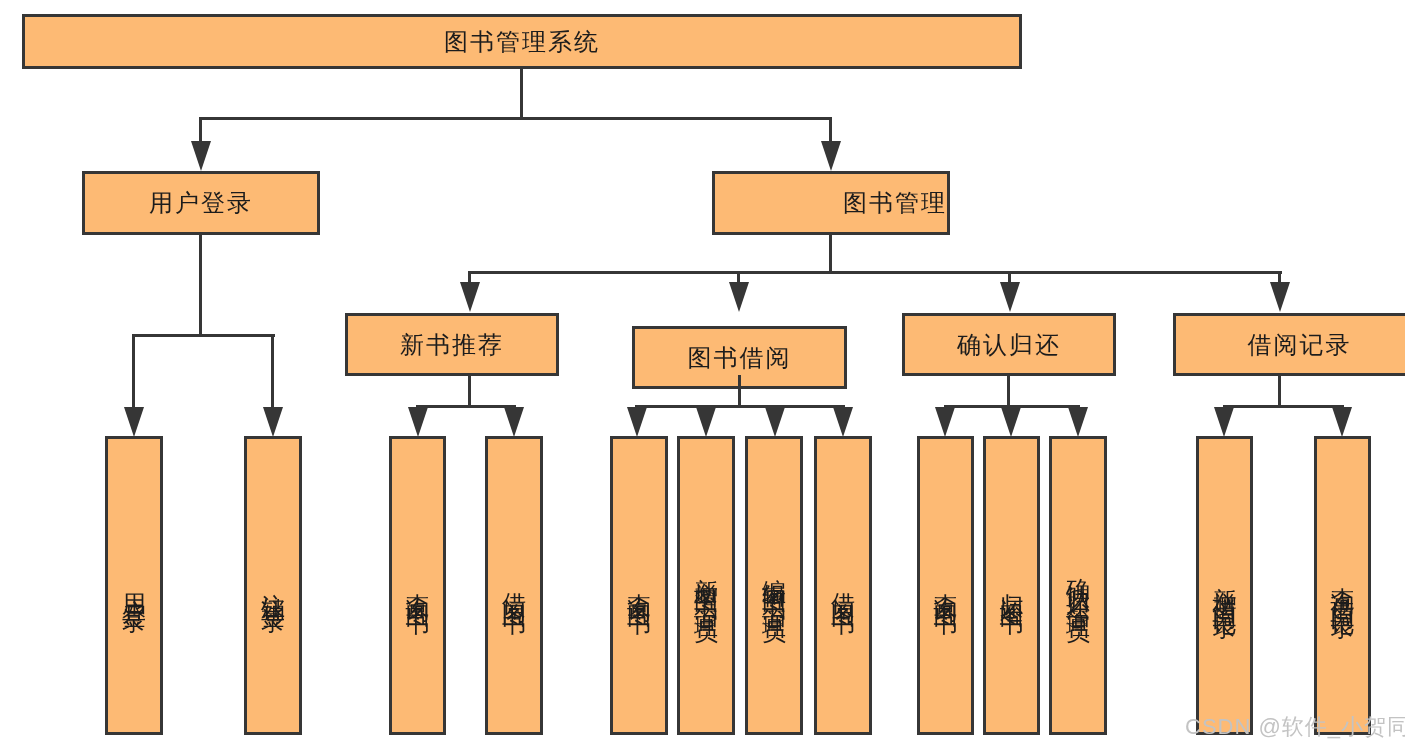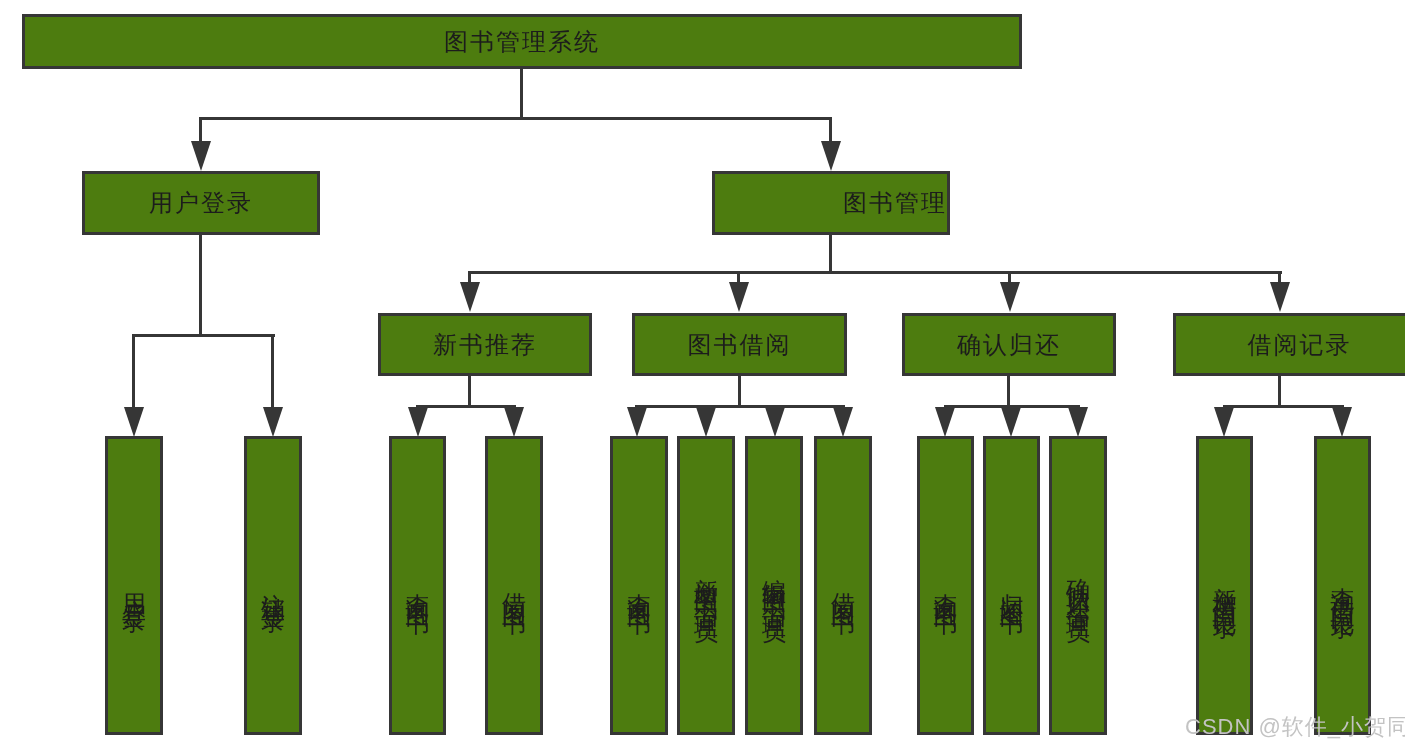--- a/index.html
+++ b/index.html
@@ -1,19 +1,19 @@
 <!DOCTYPE html>
 <html><head>
 <meta charset="utf-8">
 <style>
   html,body{margin:0;padding:0;background:#ffffff;}
   body{width:1405px;height:747px;position:relative;overflow:hidden;
        font-family:"Liberation Sans",sans-serif;}
   .canvas{position:absolute;left:0;top:0;width:1405px;height:747px;background:#fff;}
-  .box{position:absolute;border:3px solid #363636;background:#4d7c0f;
+  .box{position:absolute;border:3px solid #363636;background:#fdba74;
        box-sizing:border-box;display:flex;align-items:center;justify-content:center;}
   .hlabel{font-size:24px;color:#1c1c1c;letter-spacing:2px;white-space:nowrap;}
   .leaf{writing-mode:vertical-rl;text-orientation:mixed;}
   .vlabel{font-size:24px;color:#1c1c1c;letter-spacing:6px;line-height:1;}
   .vline,.hline{position:absolute;background:#363636;}
   .arr{position:absolute;width:0;height:0;
        border-left:10px solid transparent;border-right:10px solid transparent;
        border-top:30px solid #363636;}
   .watermark{position:absolute;left:1185px;top:712px;font-size:22px;
        color:#c3c3c3;letter-spacing:1px;white-space:nowrap;z-index:5;}
@@ -52,24 +52,24 @@
   <div class="hline" style="left:468px;top:271px;width:814px;height:3px;"></div>
   <div class="vline" style="left:468px;top:273px;width:3px;height:10px;"></div>
   <div class="arr" style="left:460px;top:282px;"></div>
   <div class="vline" style="left:737px;top:273px;width:3px;height:10px;"></div>
   <div class="arr" style="left:729px;top:282px;"></div>
   <div class="vline" style="left:1008px;top:273px;width:3px;height:10px;"></div>
   <div class="arr" style="left:1000px;top:282px;"></div>
   <div class="vline" style="left:1278px;top:273px;width:3px;height:10px;"></div>
   <div class="arr" style="left:1270px;top:282px;"></div>
 
-  <div class="box" style="left:378px;top:313px;width:214px;height:63px;">
+  <div class="box" style="left:345px;top:313px;width:214px;height:63px;">
     <span class="hlabel">新书推荐</span>
   </div>
-  <div class="box" style="left:632px;top:313px;width:215px;height:63px;">
+  <div class="box" style="left:632px;top:326px;width:215px;height:63px;">
     <span class="hlabel">图书借阅</span>
   </div>
   <div class="box" style="left:902px;top:313px;width:214px;height:63px;">
     <span class="hlabel">确认归还</span>
   </div>
   <div class="box" style="left:1173px;top:313px;width:253px;height:63px;">
     <span class="hlabel">借阅记录</span>
   </div>
 
   <div class="vline" style="left:468px;top:375px;width:3px;height:31px;"></div>

